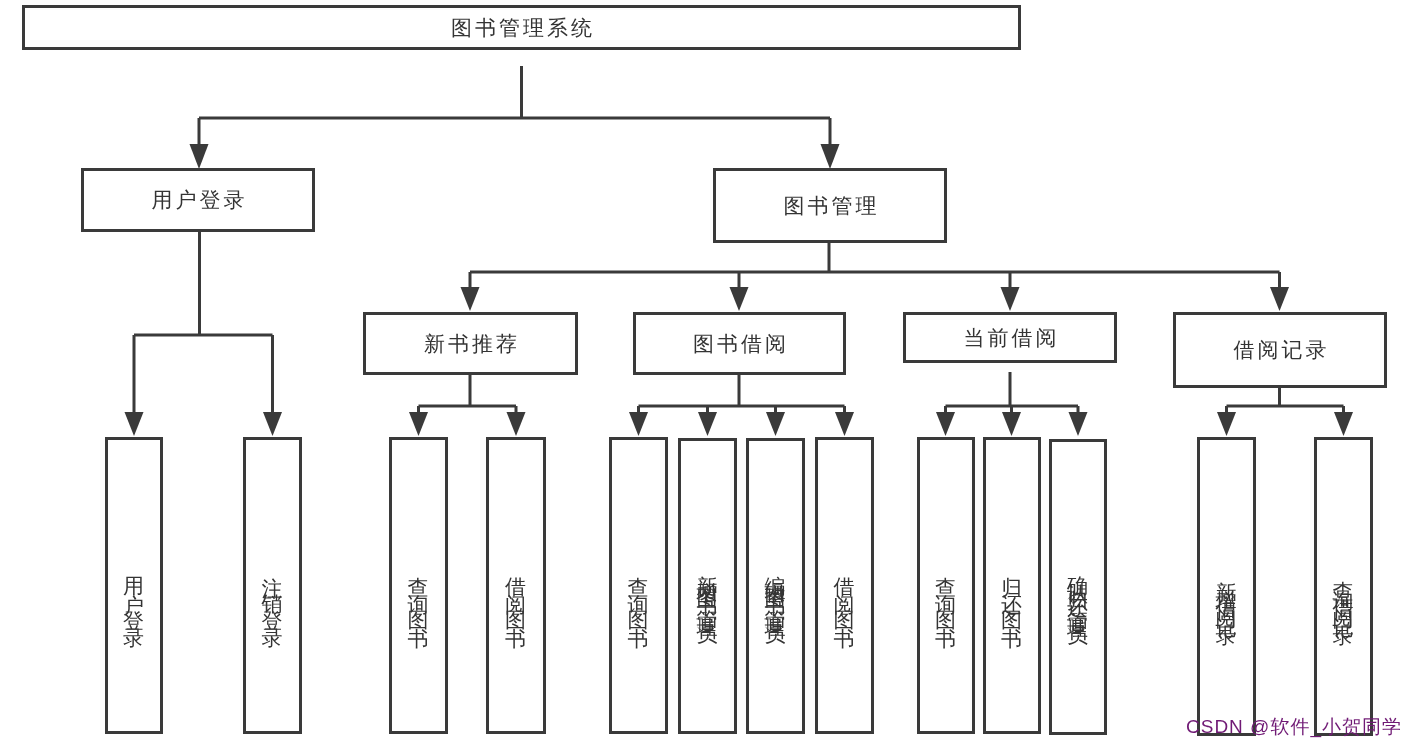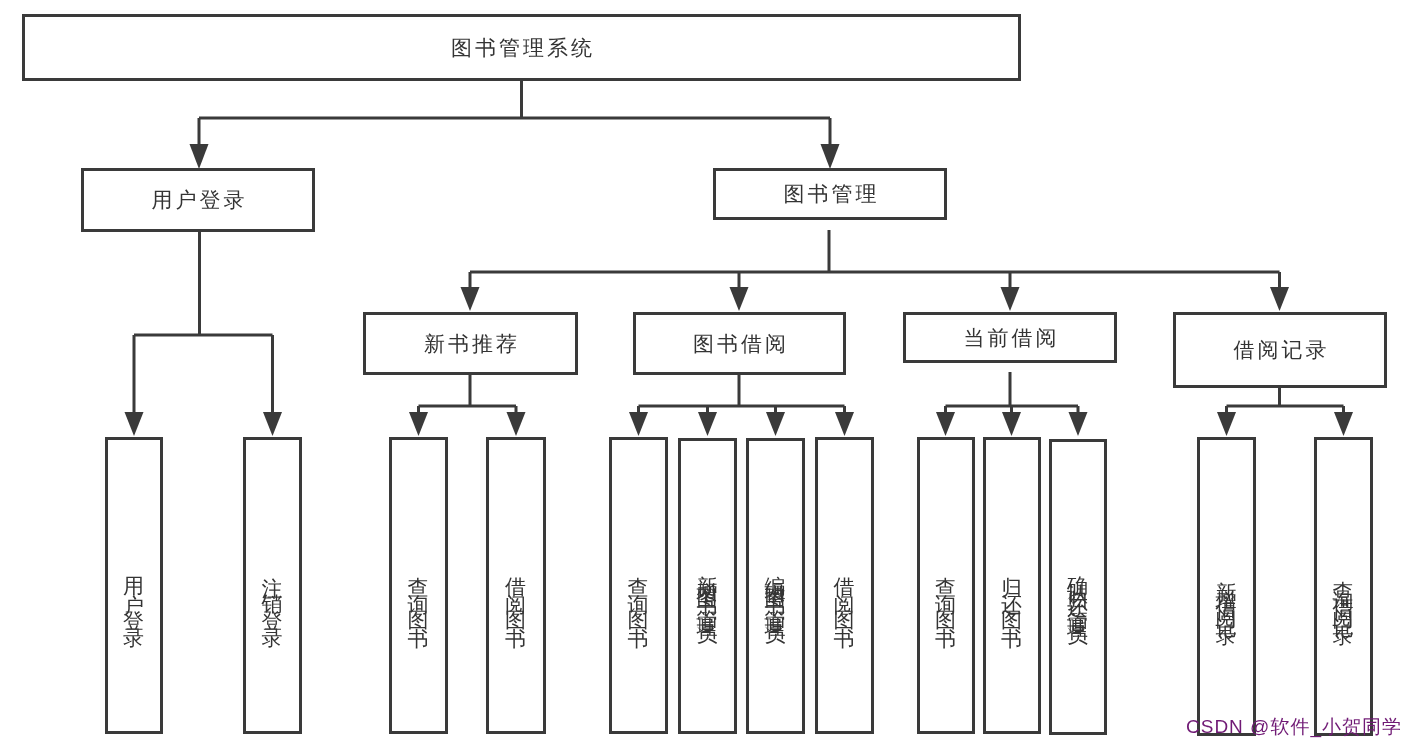--- a/index.html
+++ b/index.html
@@ -38,23 +38,23 @@
     writing-mode: vertical-lr;
     font-size: 21px;
     line-height: 1;
     white-space: nowrap;
   }
   .ls-lg { letter-spacing: 17px; margin-bottom: -17px; }
   .ls-md { letter-spacing: 9px;  margin-bottom: -9px; }
   .ls-sm { letter-spacing: 7px;  margin-bottom: -7px; }
 
   
-  #n-root   { left: 22px;   top: 14px;  width: 999px; height: 67px; }
+  #n-root   { left: 22px;   top: 5px;  width: 999px; height: 45px; }
   #n-login  { left: 81px;   top: 168px; width: 234px; height: 64px; }
-  #n-bookmg { left: 713px;  top: 168px; width: 234px; height: 52px; }
+  #n-bookmg { left: 713px;  top: 168px; width: 234px; height: 75px; }
 
   #n-newrec { left: 363px;  top: 312px; width: 215px; height: 63px; }
   #n-borrow { left: 633px;  top: 312px; width: 213px; height: 63px; }
   #n-currbr { left: 903px;  top: 312px; width: 214px; height: 51px; }
   #n-record { left: 1173px; top: 312px; width: 214px; height: 76px; }
 
   #l-userlogin { left: 105px;  top: 437px; width: 58px; height: 297px; }
   #l-logout    { left: 243px;  top: 437px; width: 59px; height: 297px; }
   #l-nr-query  { left: 389px;  top: 437px; width: 59px; height: 297px; }
   #l-nr-borrow { left: 486px;  top: 437px; width: 60px; height: 297px; }

